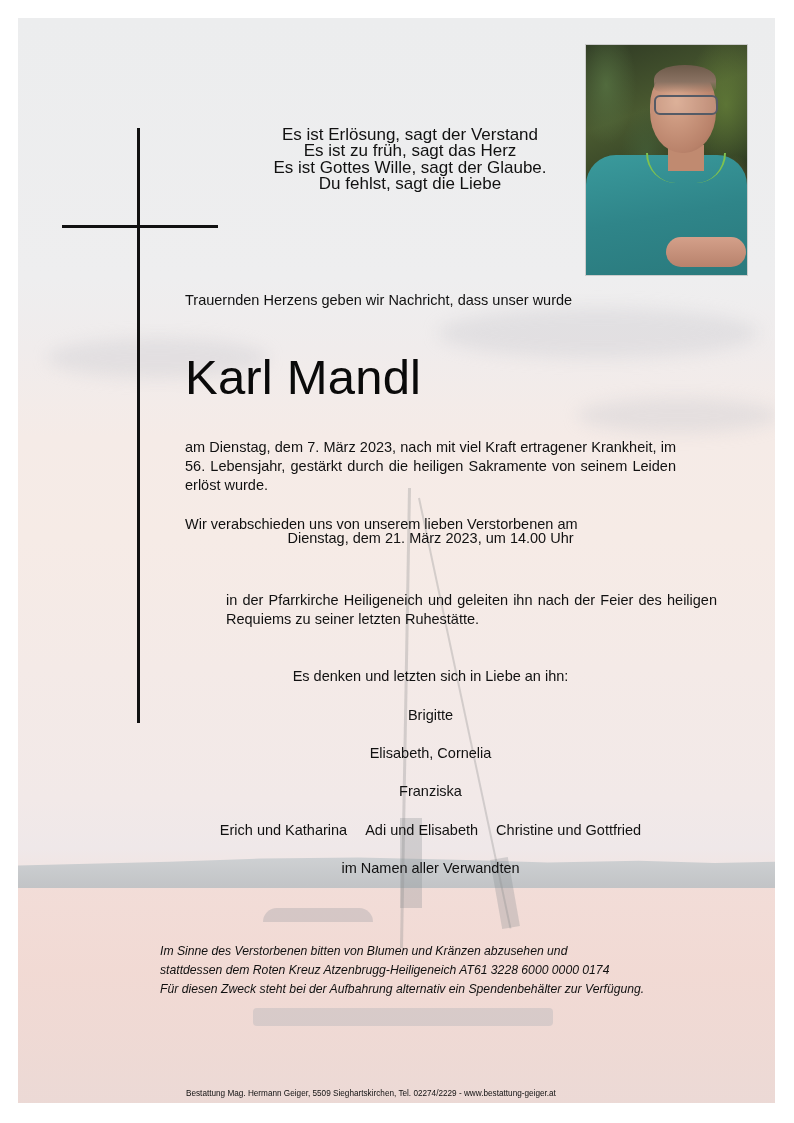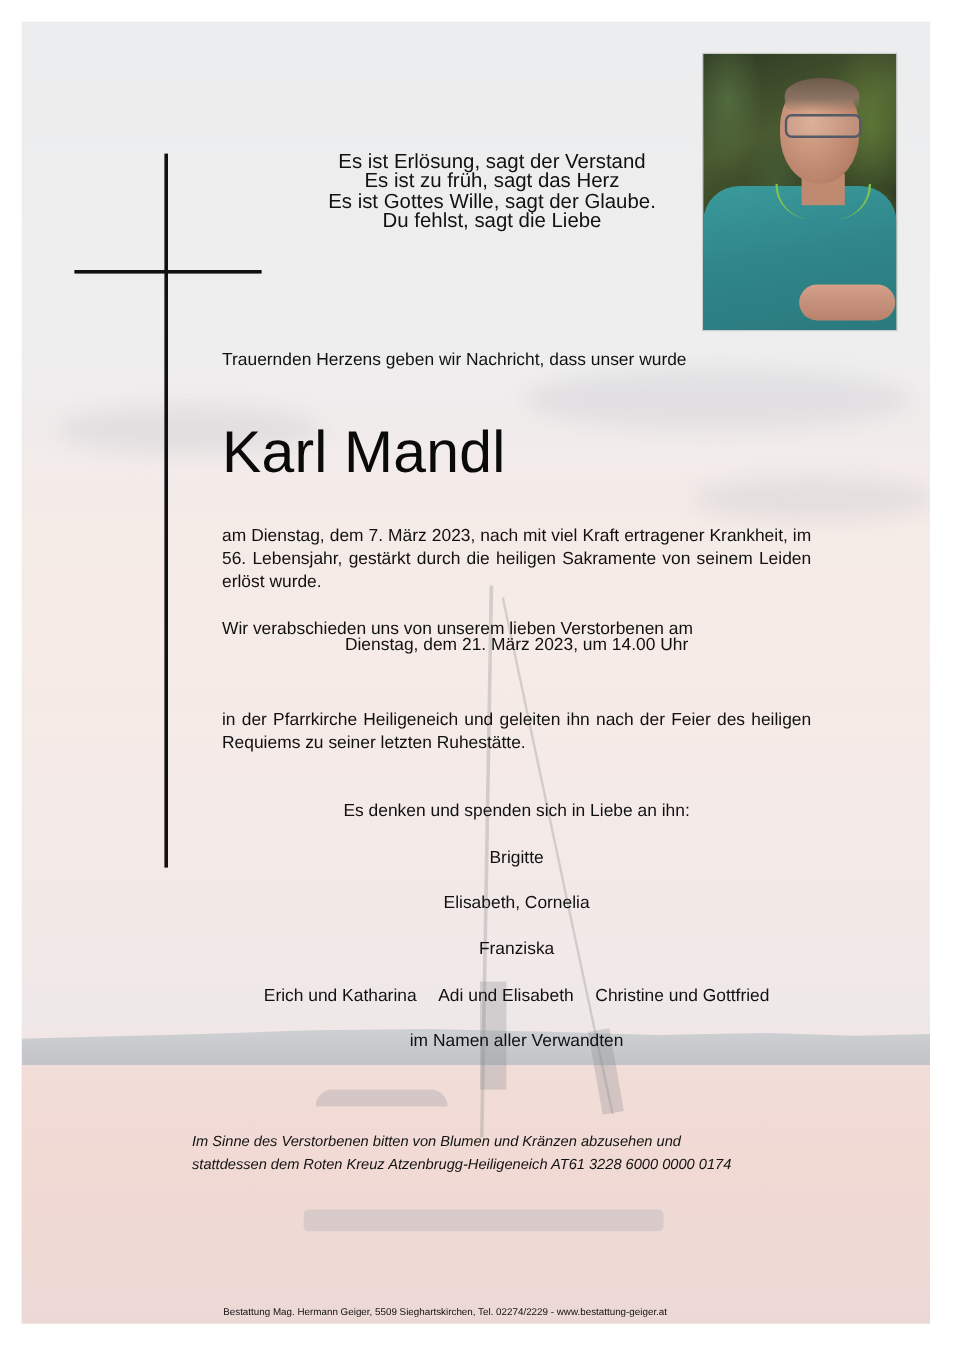--- a/index.html
+++ b/index.html
@@ -60,21 +60,21 @@
       border-left: 2px solid #7fc24f; border-right: 2px solid #7fc24f; border-radius: 0 0 30px 30px; }
     .photo .hands { position: absolute; left: 80px; top: 192px; width: 80px; height: 30px; border-radius: 20px;
       background: linear-gradient(180deg, #d4a08a, #b8826c); }
 
     .poem { position: absolute; left: 250px; top: 127px; width: 320px; text-align: center; font-size: 17px; line-height: 16.3px; color: #111; }
     .intro { position: absolute; left: 185px; top: 292px; font-size: 14.5px; color: #111; }
     .name { position: absolute; left: 185px; top: 349px; width: 491px; font-size: 49px; color: #0a0a0a; letter-spacing: 0.2px; }
     .para { position: absolute; left: 185px; width: 491px; font-size: 14.5px; line-height: 19px; text-align: justify; color: #111; }
     .p1 { top: 438px; }
     .p2 { top: 515px; }
-    .p3 { top: 591px; }
+    .p3 { top: 591px; margin-left: 41px; }
     .center-line { position: absolute; left: 185px; width: 491px; text-align: center; font-size: 14.5px; color: #111; }
     .date-line { top: 530px; }
     .mourners-intro { top: 668px; }
     .m0 { top: 707px; }
     .m1 { top: 745px; }
     .m2 { top: 783px; }
     .m3 { top: 822px; left: 150px; width: 561px; word-spacing: 0; }
     .m3 span { margin: 0 7px; }
     .m4 { top: 860px; }
     .donation { position: absolute; left: 160px; top: 942px; width: 580px; text-align: left; font-style: italic; font-size: 12.2px; line-height: 19px; color: #111; }
@@ -121,29 +121,30 @@
 
 <div class="intro">Trauernden Herzens geben wir Nachricht, dass unser wurde</div>
 
 <div class="name">Karl Mandl</div>
 
 <div class="para p1">am Dienstag, dem 7. März 2023, nach mit viel Kraft ertragener Krankheit, im 56. Lebensjahr, gestärkt durch die heiligen Sakramente von seinem Leiden erlöst wurde.</div>
 <div class="para p2">Wir verabschieden uns von unserem lieben Verstorbenen am</div>
 <div class="center-line date-line">Dienstag, dem 21. März 2023, um 14.00 Uhr</div>
 <div class="para p3">in der Pfarrkirche Heiligeneich und geleiten ihn nach der Feier des heiligen Requiems zu seiner letzten Ruhestätte.</div>
 
-<div class="center-line mourners-intro">Es denken und spenden sich in Liebe an ihn:</div>
+<div class="center-line mourners-intro">Es denken und letzten sich in Liebe an ihn:</div>
 <div class="center-line m0">Brigitte</div>
 <div class="center-line m1">Elisabeth, Cornelia</div>
 <div class="center-line m2">Franziska</div>
 <div class="center-line m3">
   <span>Erich und Katharina</span>
   <span>Adi und Elisabeth</span>
   <span>Christine und Gottfried</span>
 </div>
 <div class="center-line m4">im Namen aller Verwandten</div>
 
 <div class="donation">
   <div>Im Sinne des Verstorbenen bitten von Blumen und Kränzen abzusehen und</div>
   <div>stattdessen dem Roten Kreuz Atzenbrugg-Heiligeneich AT61 3228 6000 0000 0174</div>
+  <div>Für diesen Zweck steht bei der Aufbahrung alternativ ein Spendenbehälter zur Verfügung.</div>
 </div>
 
 <div class="footer">Bestattung Mag. Hermann Geiger, 5509 Sieghartskirchen, Tel. 02274/2229 - www.bestattung-geiger.at</div>
 
 </body></html>

